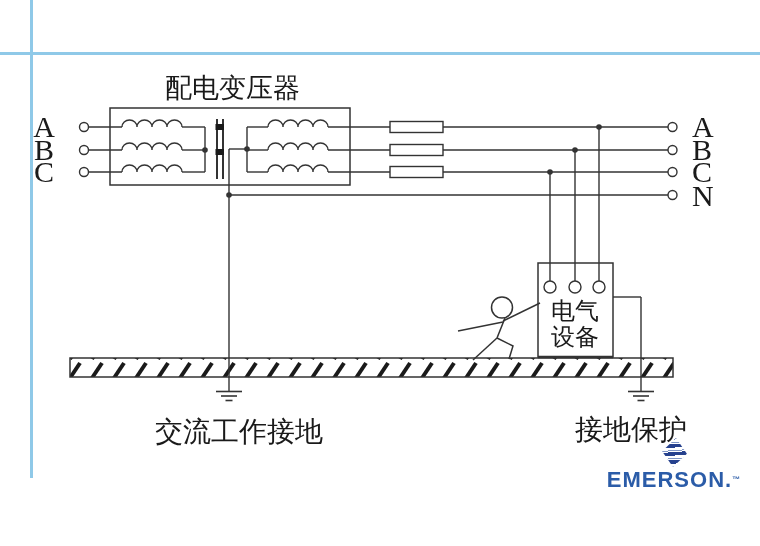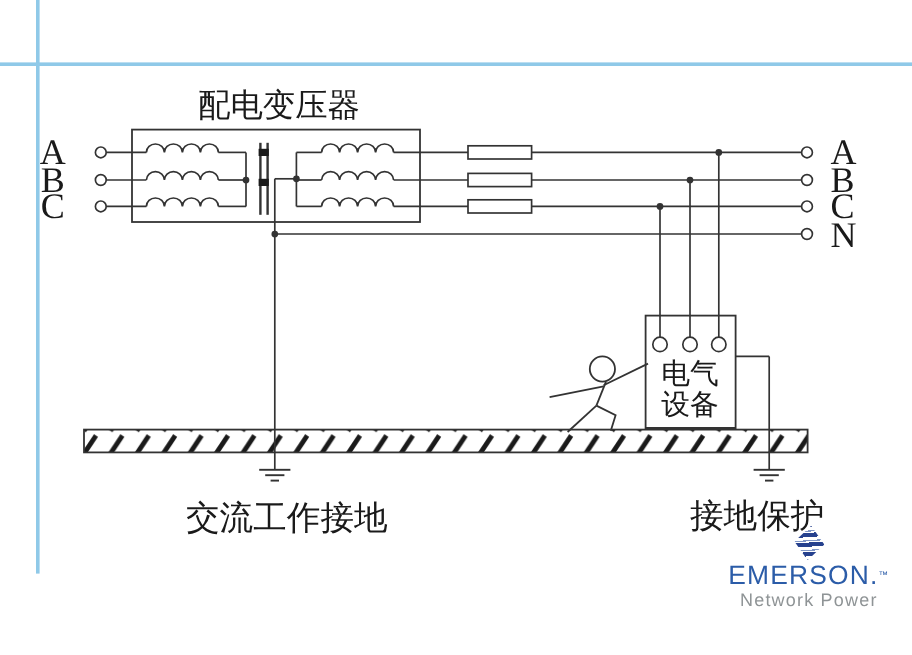--- a/index.html
+++ b/index.html
@@ -11,21 +11,21 @@
 phpfont-style:italic;font-style:italic;color:#1F3864;text-shadow:2px 2px 1px rgba(120,130,140,.55);
         letter-spacing:2px;}
   svg{position:absolute;left:0;top:0;}
   svg text{font-family:"Liberation Serif","DejaVu Serif",serif;fill:#1a1a1a;}
   .logo{position:absolute;left:598px;top:438px;width:152px;text-align:center;
         font-family:"Liberation Sans","DejaVu Sans",sans-serif;}
   .logo-diamond{width:25px;height:29px;margin:0 auto 3px auto;
         clip-path:polygon(50% 0,100% 50%,50% 100%,0 50%);
         background:repeating-linear-gradient(170deg,#26418e 0 3.5px,#ffffff 3.5px 6px,#8096c6 6px 7px,#ffffff 7px 8px);
         transform:rotate(6deg);}
-  .logo-word{color:#2B5CA8;font-size:22px;font-weight:400;letter-spacing:1px;line-height:20px;}
+  .logo-word{color:#2B5CA8;font-size:22px;font-weight:700;letter-spacing:1px;line-height:20px;}
   .logo-tm{font-size:8px;color:#2B5CA8;vertical-align:top;}
   .logo-sub{color:#8F9496;font-size:15px;letter-spacing:1px;margin-top:2px;}
 </style>
 </head>
 <body>
 
 <div id="page">
 
   <div class="vrule"></div>
   <div class="hrule"></div>
@@ -162,16 +162,15 @@
     <text x="692" y="160" font-size="30">B</text>
     <text x="692" y="182" font-size="30">C</text>
     <text x="692" y="206" font-size="30">N</text>
     <text x="155" y="441" font-size="28">交流工作接地</text>
     <text x="575" y="439" font-size="28">接地保护</text>
   </svg>
 
   <div class="logo">
     <div class="logo-diamond"></div>
     <div class="logo-word"><span>EMERSON.</span><span class="logo-tm">™</span></div>
-    <div class="logo-sub">Network Power</div>
   </div>
 
 </div>
 
 </body></html>

